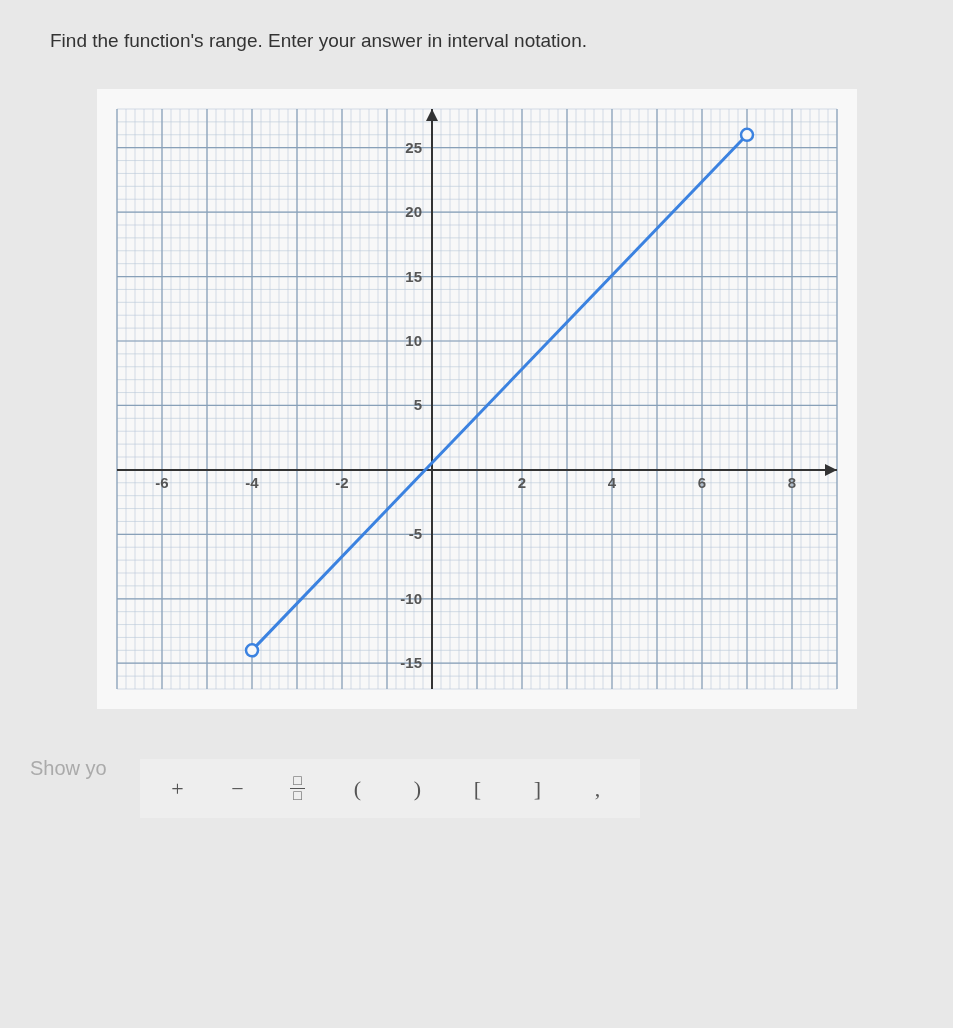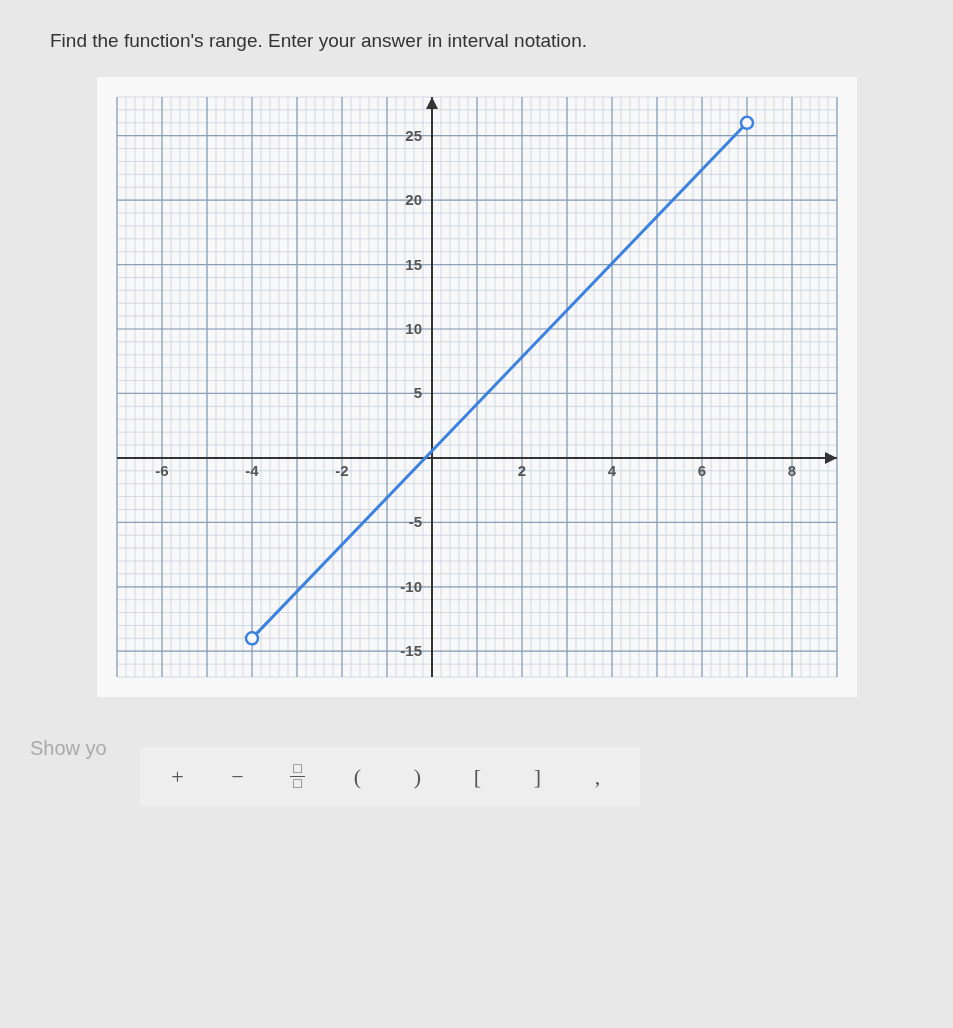--- a/index.html
+++ b/index.html
@@ -2,33 +2,33 @@
 <html><head>
   <meta charset="utf-8">
   <style>
     * { box-sizing: border-box; margin: 0; padding: 0; }
     body {
       font-family: -apple-system, BlinkMacSystemFont, "Segoe UI", Arial, sans-serif;
       background: #e8e8e8;
       padding: 30px 50px;
       width: 953px;
     }
-    .question { font-size: 19px; color: #333; margin-bottom: 25px; font-weight: 500; }
+    .question { font-size: 19px; color: #333; margin-bottom: 37px; font-weight: 500; }
     .chart-wrap { display: flex; justify-content: center; margin-bottom: 40px; }
     .chart-box { background: #f8f8f8; position: relative; }
     svg { display: block; }
     .minor-grid { stroke: #b8c8d8; stroke-width: 0.6; }
     .major-grid { stroke: #88a0b8; stroke-width: 1.2; }
     .axis-line { stroke: #333; stroke-width: 2; }
     .tick-label { font-family: Arial, sans-serif; font-size: 15px; fill: #555; font-weight: 600; }
     .plot-line { stroke: #3b82e0; stroke-width: 3; fill: none; }
     .open-circle { fill: #f8f8f8; stroke: #3b82e0; stroke-width: 2.5; }
     .arrow-head { fill: #333; }
     .answer-area { position: relative; }
-    .show-label { font-size: 20px; color: #aaa; position: absolute; left: -20px; top: 0; }
+    .show-label { font-size: 20px; color: #aaa; position: absolute; left: -20px; top: 8px; }
     .toolbar { display: inline-flex; gap: 25px; background: #eee; padding: 12px 20px; margin-left: 90px; margin-top: 10px; flex-wrap: wrap; width: 500px; }
     .tool-btn { background: transparent; border: none; font-size: 22px; color: #555; cursor: pointer; width: 35px; height: 35px; display: flex; align-items: center; justify-content: center; font-family: "Times New Roman", serif; }
     .frac { font-size: 14px; line-height: 1; display: flex; flex-direction: column; align-items: center; }
     .frac-top { border-bottom: 1.5px solid #555; padding: 0 3px; }
   </style>
 </head>
 <body>
 
 <div class="question">Find the function's range. Enter your answer in interval notation.</div>
 

